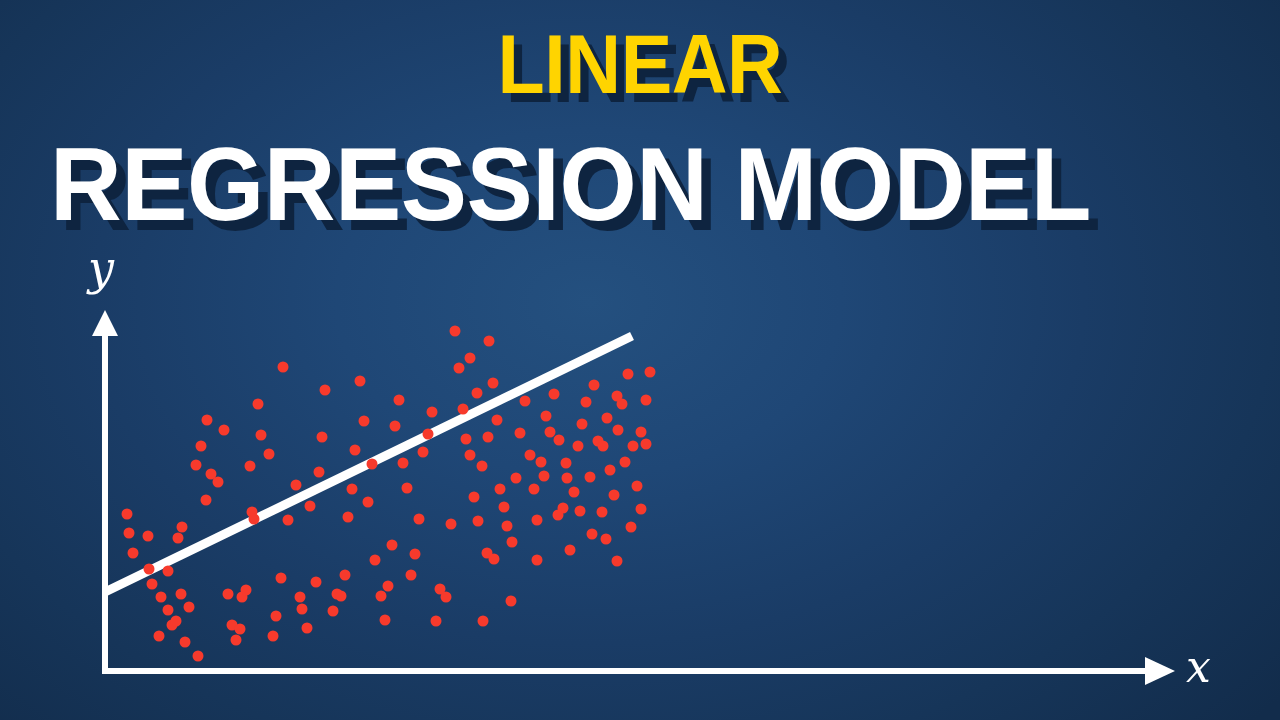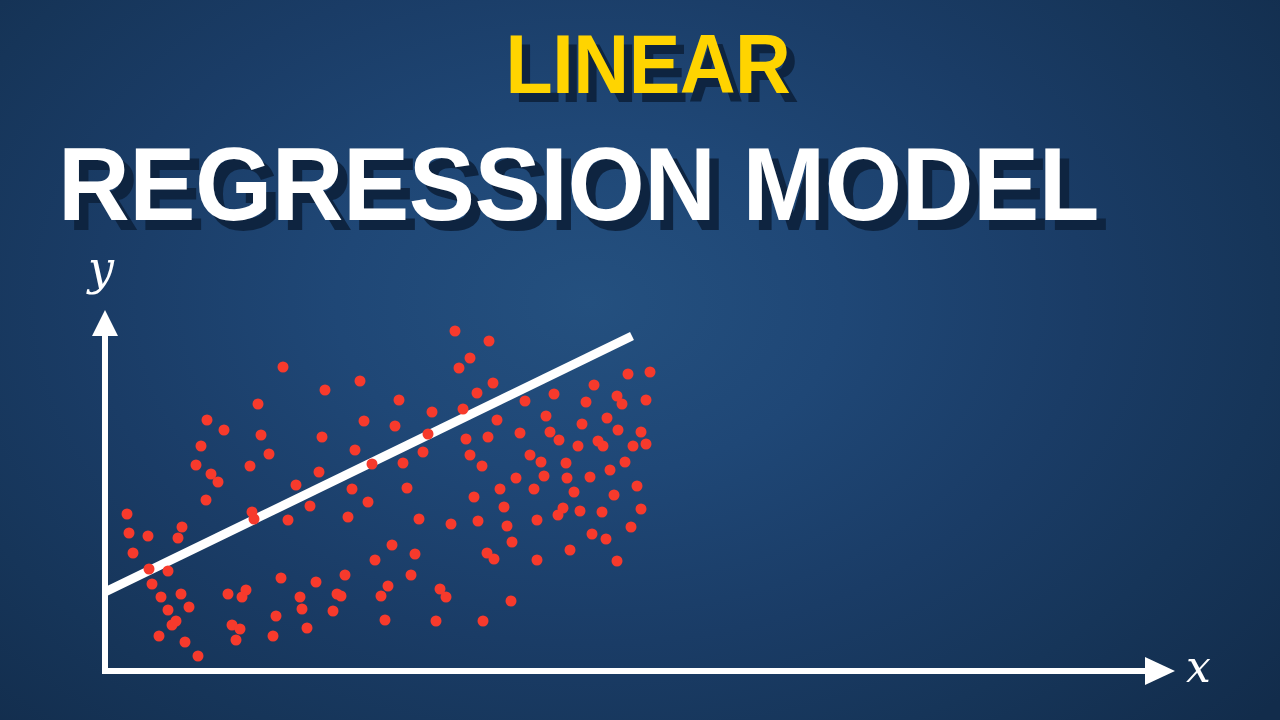--- a/index.html
+++ b/index.html
@@ -19,21 +19,21 @@
         #1f4776 28%,
         #1a3c66 55%,
         #163559 76%,
         #122c4b 100%),
       #14304f;
   }
 
   
   #title-block {
     position: absolute;
-    left: 8px;
+    left: 0;
     top: 0;
     width: 1064px;
     height: 250px;
     pointer-events: none;
     padding-left: 36px;
   }
   .title-line {
     position: absolute;
     white-space: nowrap;
     font-weight: 700;

